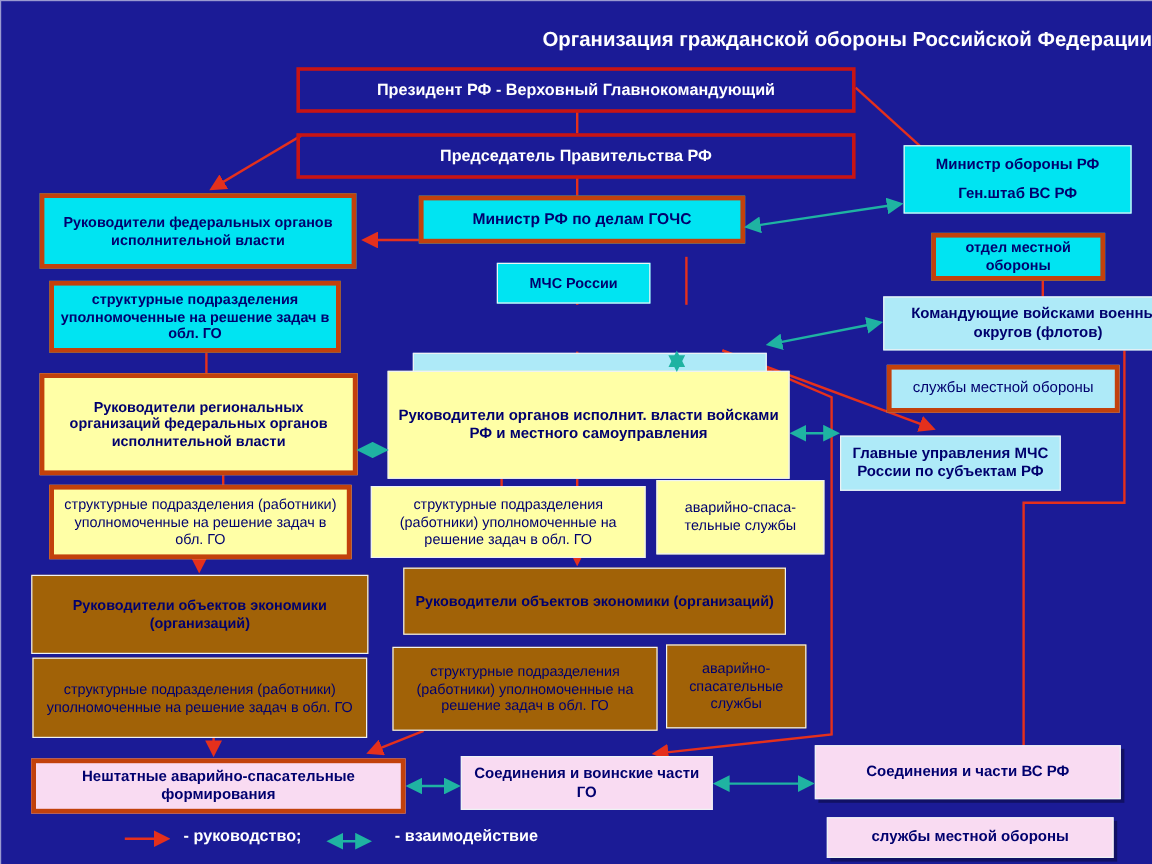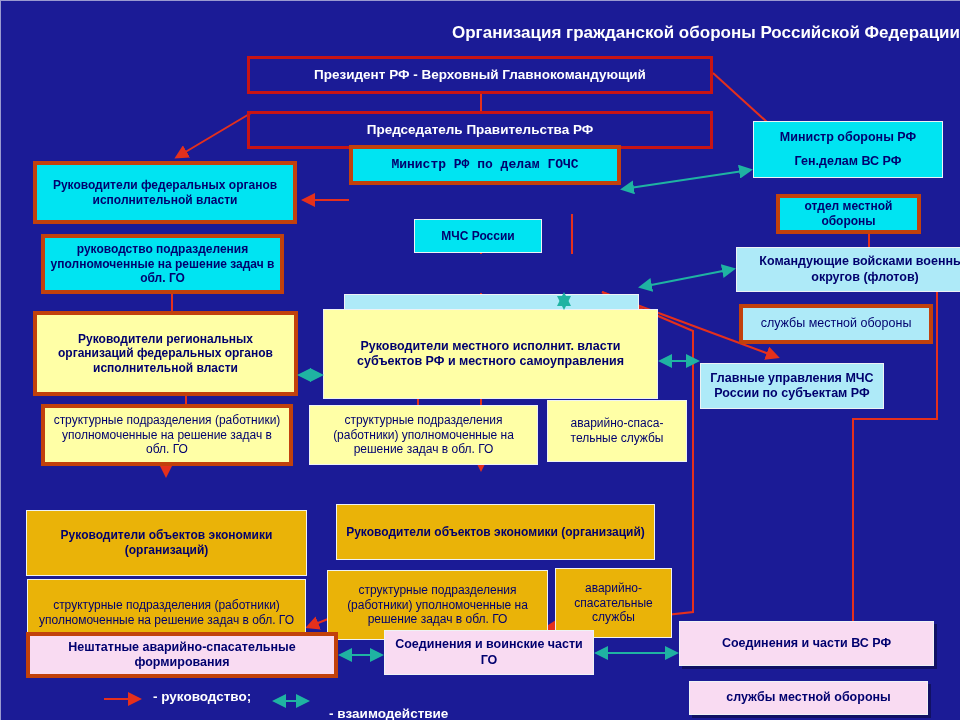--- a/index.html
+++ b/index.html
@@ -5,21 +5,21 @@
   html,body{margin:0;padding:0;background:#10106e;}
   #stage{position:relative;width:960px;height:720px;background:#1b1b96;overflow:hidden;
          font-family:"Liberation Sans", sans-serif;border-left:1px solid #9a9ad0;border-top:1px solid #9a9ad0;box-sizing:border-box;}
   .box{position:absolute;box-sizing:border-box;display:flex;align-items:center;justify-content:center;
        text-align:center;color:#00006e;font-weight:bold;font-size:12px;line-height:1.22;
        white-space:pre-line;padding:16px 4px;z-index:2;}
   .navybox{background:transparent;border:3px solid #c81414;color:#ffffff;font-size:13.5px;}
   .cyan{background:#00e4f2;}
   .pale{background:#aeeaf8;}
   .yellow{background:#ffffa6;}
-  .green{background:#eab308;margin-top:31px;}
+  .green{background:#a16207;}
   .pink{background:#f9dbf2;}
   .b-dark{border:4px solid #c2410c;}
   .b-light{border:1px solid #eef2f5;}
   .reg{font-weight:normal;}
   .f13{font-size:13px;}
   .f125{font-size:12.5px;}
   .lh2{line-height:1.85;}
   .shadow{box-shadow:3px 3px 0 rgba(10,10,60,.55);}
   #title{position:absolute;left:0;top:22px;width:100%;text-align:right;color:#ffffff;
          font-weight:bold;font-size:17px;z-index:2;}
@@ -63,31 +63,31 @@
     <line class="red-l" x1="480" y1="398" x2="480" y2="468" marker-end="url(#ah-red)"></line>
     <line class="red-l" x1="165" y1="465" x2="165" y2="474" marker-end="url(#ah-red)"></line>
     <line class="red-l" x1="177" y1="614" x2="177" y2="627" marker-end="url(#ah-red)"></line>
     <line class="red-l" x1="352" y1="608" x2="307" y2="626" marker-end="url(#ah-red)"></line>
     <path class="red-l" d="M936,291 L936,418 L852,418 L852,620"></path>
   </svg>
 
   <div class="box navybox" style="left:246px;top:55px;width:466px;height:37px;"><span>Президент РФ - Верховный Главнокомандующий</span></div>
   <div class="box navybox" style="left:246px;top:110px;width:466px;height:37px;"><span>Председатель Правительства РФ</span></div>
   <div class="box cyan b-light f125 lh2" style="left:752px;top:120px;width:190px;height:57px;"><span>Министр обороны РФ
-Ген.делам ВС РФ</span></div>
+Ген.штаб ВС РФ</span></div>
   <div class="box cyan b-dark" style="left:32px;top:160px;width:264px;height:63px;"><span>Руководители федеральных органов исполнительной власти</span></div>
-  <div class="box cyan b-dark f13" style="left:348px;top:144px;width:272px;height:35px;font-family:Liberation Mono, monospace;"><span>Министр РФ по делам ГОЧС</span></div>
+  <div class="box cyan b-dark f13" style="left:348px;top:162px;width:272px;height:35px;"><span>Министр РФ по делам ГОЧС</span></div>
   <div class="box cyan b-light" style="left:413px;top:218px;width:128px;height:25px;"><span>МЧС России</span></div>
   <div class="box cyan b-dark" style="left:775px;top:193px;width:145px;height:39px;"><span>отдел местной обороны</span></div>
-  <div class="box cyan b-dark" style="left:40px;top:233px;width:243px;height:60px;"><span>руководство подразделения уполномоченные на решение задач в обл. ГО</span></div>
+  <div class="box cyan b-dark" style="left:40px;top:233px;width:243px;height:60px;"><span>структурные подразделения уполномоченные на решение задач в обл. ГО</span></div>
   <div class="box pale b-light f13" style="left:343px;top:253px;width:295px;height:39px;margin-top:40px;"><span>Начальники РЦ МЧС России</span></div>
   <div class="box pale b-light f125" style="left:735px;top:246px;width:258px;height:45px;"><span>Командующие войсками военных округов (флотов)</span></div>
   <div class="box pale b-dark reg f125" style="left:738px;top:303px;width:194px;height:27px;"><span>службы местной обороны</span></div>
   <div class="box yellow b-dark" style="left:32px;top:310px;width:265px;height:85px;"><span>Руководители региональных организаций федеральных органов исполнительной власти</span></div>
-  <div class="box yellow b-light f125" style="left:322px;top:308px;width:335px;height:90px;"><span>Руководители местного исполнит. власти субъектов РФ и местного самоуправления</span></div>
+  <div class="box yellow b-light f125" style="left:322px;top:308px;width:335px;height:90px;"><span>Руководители органов исполнит. власти войсками РФ и местного самоуправления</span></div>
   <div class="box pale b-light f125" style="left:699px;top:362px;width:184px;height:46px;"><span>Главные управления МЧС России по субъектам РФ</span></div>
   <div class="box yellow b-dark reg" style="left:40px;top:403px;width:252px;height:62px;"><span>структурные подразделения (работники) уполномоченные на решение задач в обл. ГО</span></div>
   <div class="box yellow b-light reg" style="left:308px;top:404px;width:229px;height:60px;"><span>структурные подразделения (работники) уполномоченные на решение задач в обл. ГО</span></div>
   <div class="box yellow b-light reg" style="left:546px;top:399px;width:140px;height:62px;"><span>аварийно-спаса-
 тельные службы</span></div>
   <div class="box green b-light" style="left:25px;top:478px;width:281px;height:66px;"><span>Руководители объектов экономики (организаций)</span></div>
   <div class="box green b-light" style="left:335px;top:472px;width:319px;height:56px;"><span>Руководители объектов экономики (организаций)</span></div>
   <div class="box green b-light reg" style="left:26px;top:547px;width:279px;height:67px;"><span>структурные подразделения (работники) уполномоченные на решение задач в обл. ГО</span></div>
   <div class="box green b-light reg" style="left:326px;top:538px;width:221px;height:70px;"><span>структурные подразделения (работники) уполномоченные на решение задач в обл. ГО</span></div>
   <div class="box green b-light reg" style="left:554px;top:536px;width:117px;height:70px;"><span>аварийно-
@@ -104,15 +104,15 @@
     <line class="teal-l" x1="563" y1="294" x2="563" y2="306" marker-start="url(#ah-teal)" marker-end="url(#ah-teal)"></line>
     <line class="teal-l" x1="299" y1="374" x2="320" y2="374" marker-start="url(#ah-teal)" marker-end="url(#ah-teal)"></line>
     <line class="teal-l" x1="660" y1="360" x2="696" y2="360" marker-start="url(#ah-teal)" marker-end="url(#ah-teal)"></line>
     <line class="teal-l" x1="340" y1="654" x2="380" y2="654" marker-start="url(#ah-teal)" marker-end="url(#ah-teal)"></line>
     <line class="teal-l" x1="596" y1="652" x2="675" y2="652" marker-start="url(#ah-teal)" marker-end="url(#ah-teal)"></line>
     <line class="red-l" x1="103" y1="698" x2="138" y2="698" marker-end="url(#ah-red)"></line>
     <line class="teal-l" x1="274" y1="700" x2="306" y2="700" marker-start="url(#ah-teal)" marker-end="url(#ah-teal)"></line>
   </svg>
 
   <div class="legend-text" style="left:152px;">- руководство;</div>
-  <div class="legend-text" style="left:328px;margin-top:17px;">- взаимодействие</div>
+  <div class="legend-text" style="left:328px;">- взаимодействие</div>
 
 </div>
 
 </body></html>

